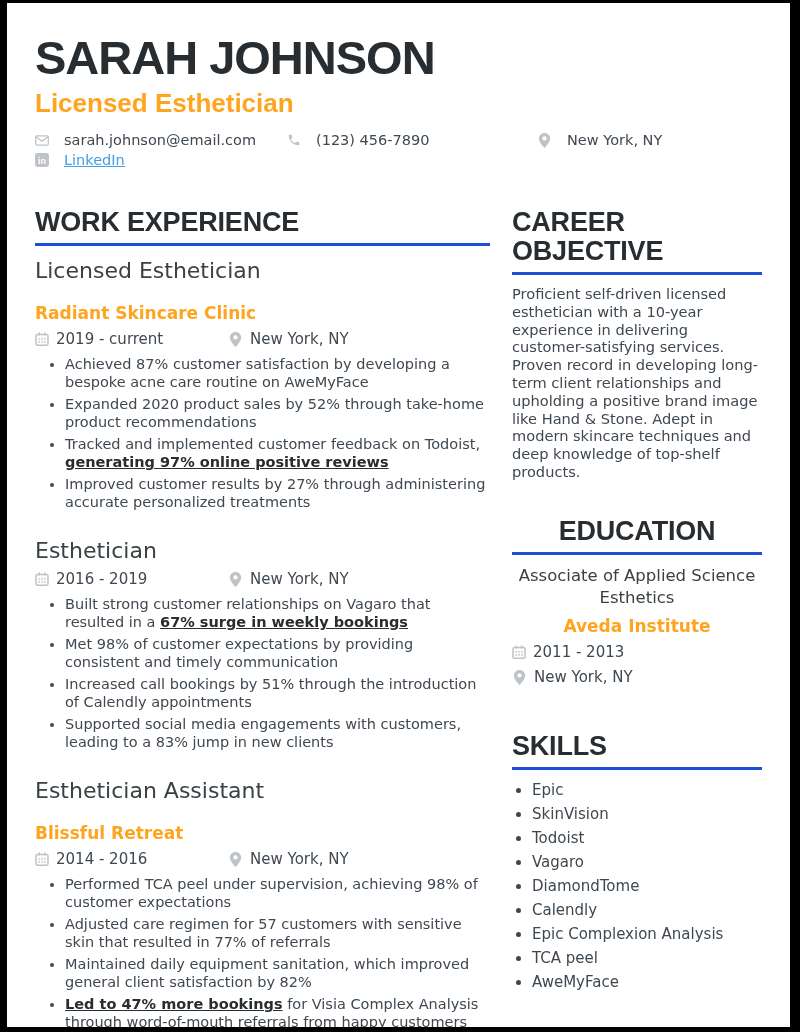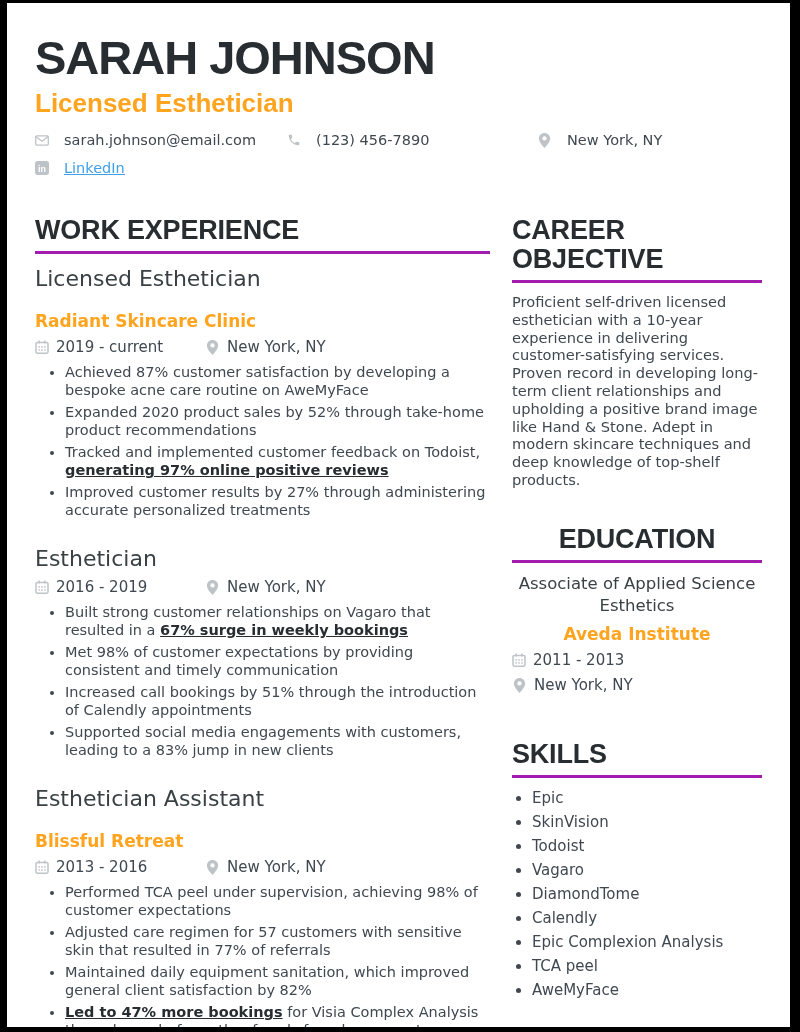--- a/index.html
+++ b/index.html
@@ -21,40 +21,40 @@
     font-family:"Liberation Sans",sans-serif;
   }
   .subtitle {
     font-size:26px; font-weight:700; color:#ffa41e; margin-top:6px;
     font-family:"Liberation Sans",sans-serif;
   }
   .contact-row { display:flex; align-items:center; margin-top:13px; font-size:14.5px; color:#3f4850; }
   .contact-item { display:flex; align-items:center; gap:15px; }
   .contact-item.c-email { width:252px; }
   .contact-item.c-phone { width:250px; }
-  .contact-row2 { margin-top:12px;text-decoration:underline; }
+  .contact-row2 { margin-top:4px;text-decoration:underline; }
   a.link { color:#41a0e8; text-decoration:underline; }
   .ic { width:14px; height:14px; color:#bdc3c7; flex:0 0 auto; display:block; }
   .ic-lg { width:15px; height:15px; }
   
   .columns { display:flex; margin-top:40px; }
   .col-left  { width:455px; }
   .col-right { width:250px; margin-left:22px; }
   h2.section {
     font-size:27px; font-weight:700; color:#272d30; line-height:1.07;
     letter-spacing:-0.2px;
-    border-bottom:3px solid #a21caf; padding-bottom:6px;
+    border-bottom:3px solid #1d4ed8; padding-bottom:6px;
     font-family:"Liberation Sans",sans-serif;
   }
   
   .job { margin-top:12px; }
   .job + .job { margin-top:27px; }
   .job-title { font-size:22px; font-weight:400; color:#3a4145; }
   .company   { font-size:17px; font-weight:700; color:#ffa41e; margin-top:20px; }
-  .meta-row  { display:flex; align-items:center; margin-top:7px; font-size:15px; color:#3f4850; }
+  .meta-row  { display:flex; align-items:center; margin-top:7px; font-size:15px; color:#3f4850;gap:23px; }
   .meta      { display:flex; align-items:center; gap:7px; }
   .meta-date { width:170px; }
   ul.bullets { margin-top:7px; padding-left:30px; list-style:disc; }
   ul.bullets li { font-size:14.5px; line-height:18px; color:#3f4850; margin-bottom:4px; }
   .emph { font-weight:700; text-decoration:underline; color:#272d30; }
   
   .objective { margin-top:10px; font-size:14.6px; line-height:17.8px; color:#3f4850; }
   .edu-section { margin-top:36px;text-align:center; }
   .degree { margin-top:10px; font-size:16.5px; line-height:1.32; color:#3a4145; }
   .school { font-size:17px; font-weight:700; color:#ffa41e; margin-top:8px; }
@@ -188,21 +188,21 @@
       </article>
 
       <article class="job">
         <h3 class="job-title">Esthetician Assistant</h3>
         <div class="company">Blissful Retreat</div>
         <div class="meta-row">
           <span class="meta meta-date">
             <svg class="ic">
                 <use href="#i-cal"></use>
               </svg>
-            <span>2013 - 2016</span>
+            <span>2014 - 2016</span>
           </span>
           <span class="meta">
             <svg class="ic ic-lg">
                 <use href="#i-pin"></use>
               </svg>
             <span>New York, NY</span>
           </span>
         </div>
         <ul class="bullets">
             <li><span>Performed TCA peel under supervision, achieving 98% of customer expectations</span></li>

